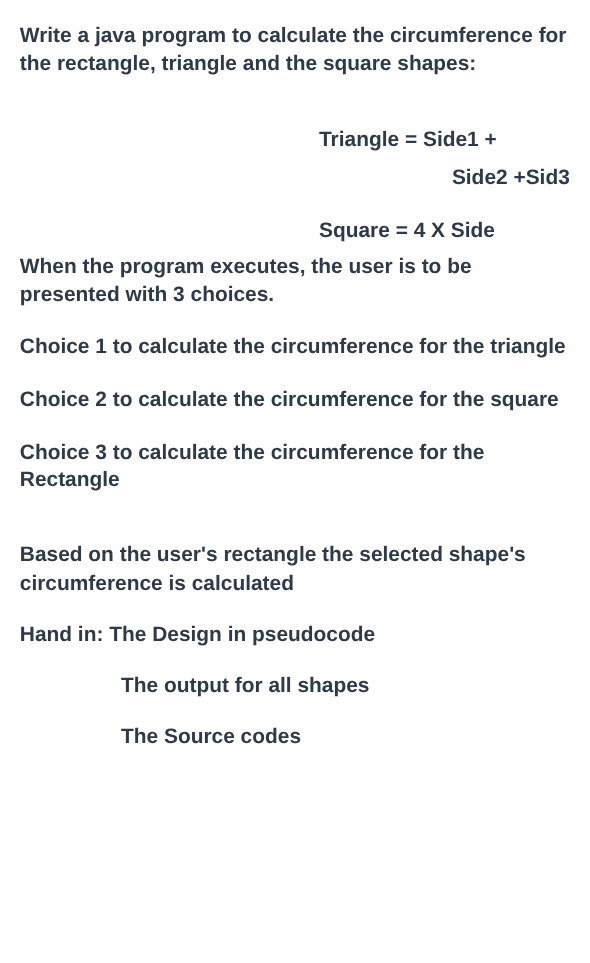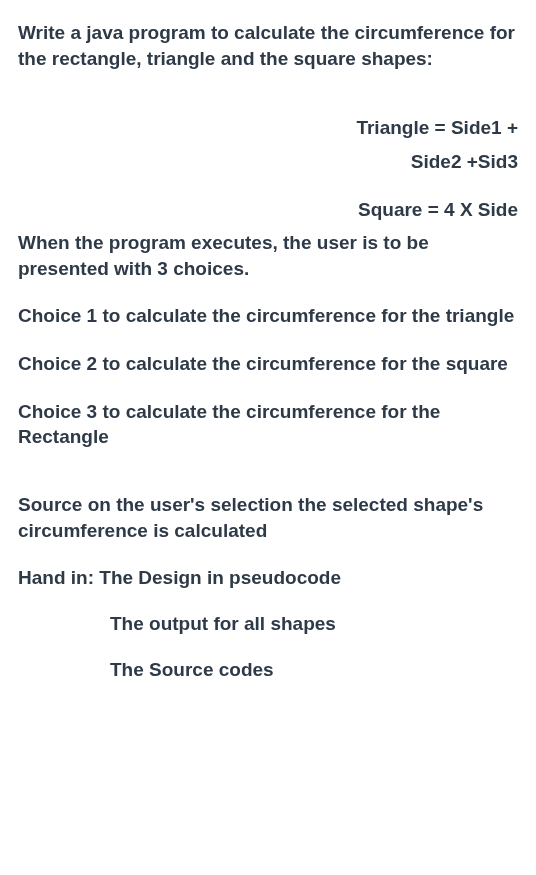--- a/index.html
+++ b/index.html
@@ -28,21 +28,20 @@
     .formula-label {
       flex: 0 0 auto;
     }
     .formula-value {
       margin-left: auto;
       padding-right: 8px;
     }
     .formula-indent {
       padding-left: 272px;
       margin-bottom: 8px;
-      text-align: right;
     }
     .formula-wrap {
       margin-bottom: 22px;
       text-align: right;
     }
     .gap-large {
       margin-bottom: 42px;
     }
     .handin-line {
       margin-bottom: 20px;
@@ -65,19 +64,19 @@
 <div class="formula-indent para">Square =  4 X Side</div>
 
 <div class="para">When the program executes, the user is to be presented with 3  choices.</div>
 
 <div class="para">Choice 1 to calculate  the circumference for the triangle</div>
 
 <div class="para">Choice 2  to calculate  the circumference for the square</div>
 
 <div class="para gap-large">Choice 3  to calculate  the circumference for the Rectangle</div>
 
-<div class="para">Source on the user's selection the selected shape's circumference is calculated</div>
+<div class="para">Based on the user's rectangle the selected shape's circumference is calculated</div>
 
 <div class="handin-line">Hand in:  The Design in pseudocode</div>
 
 <div class="handin-line indent">The output for all shapes</div>
 
 <div class="handin-line indent">The Source codes</div>
 
 </body></html>

